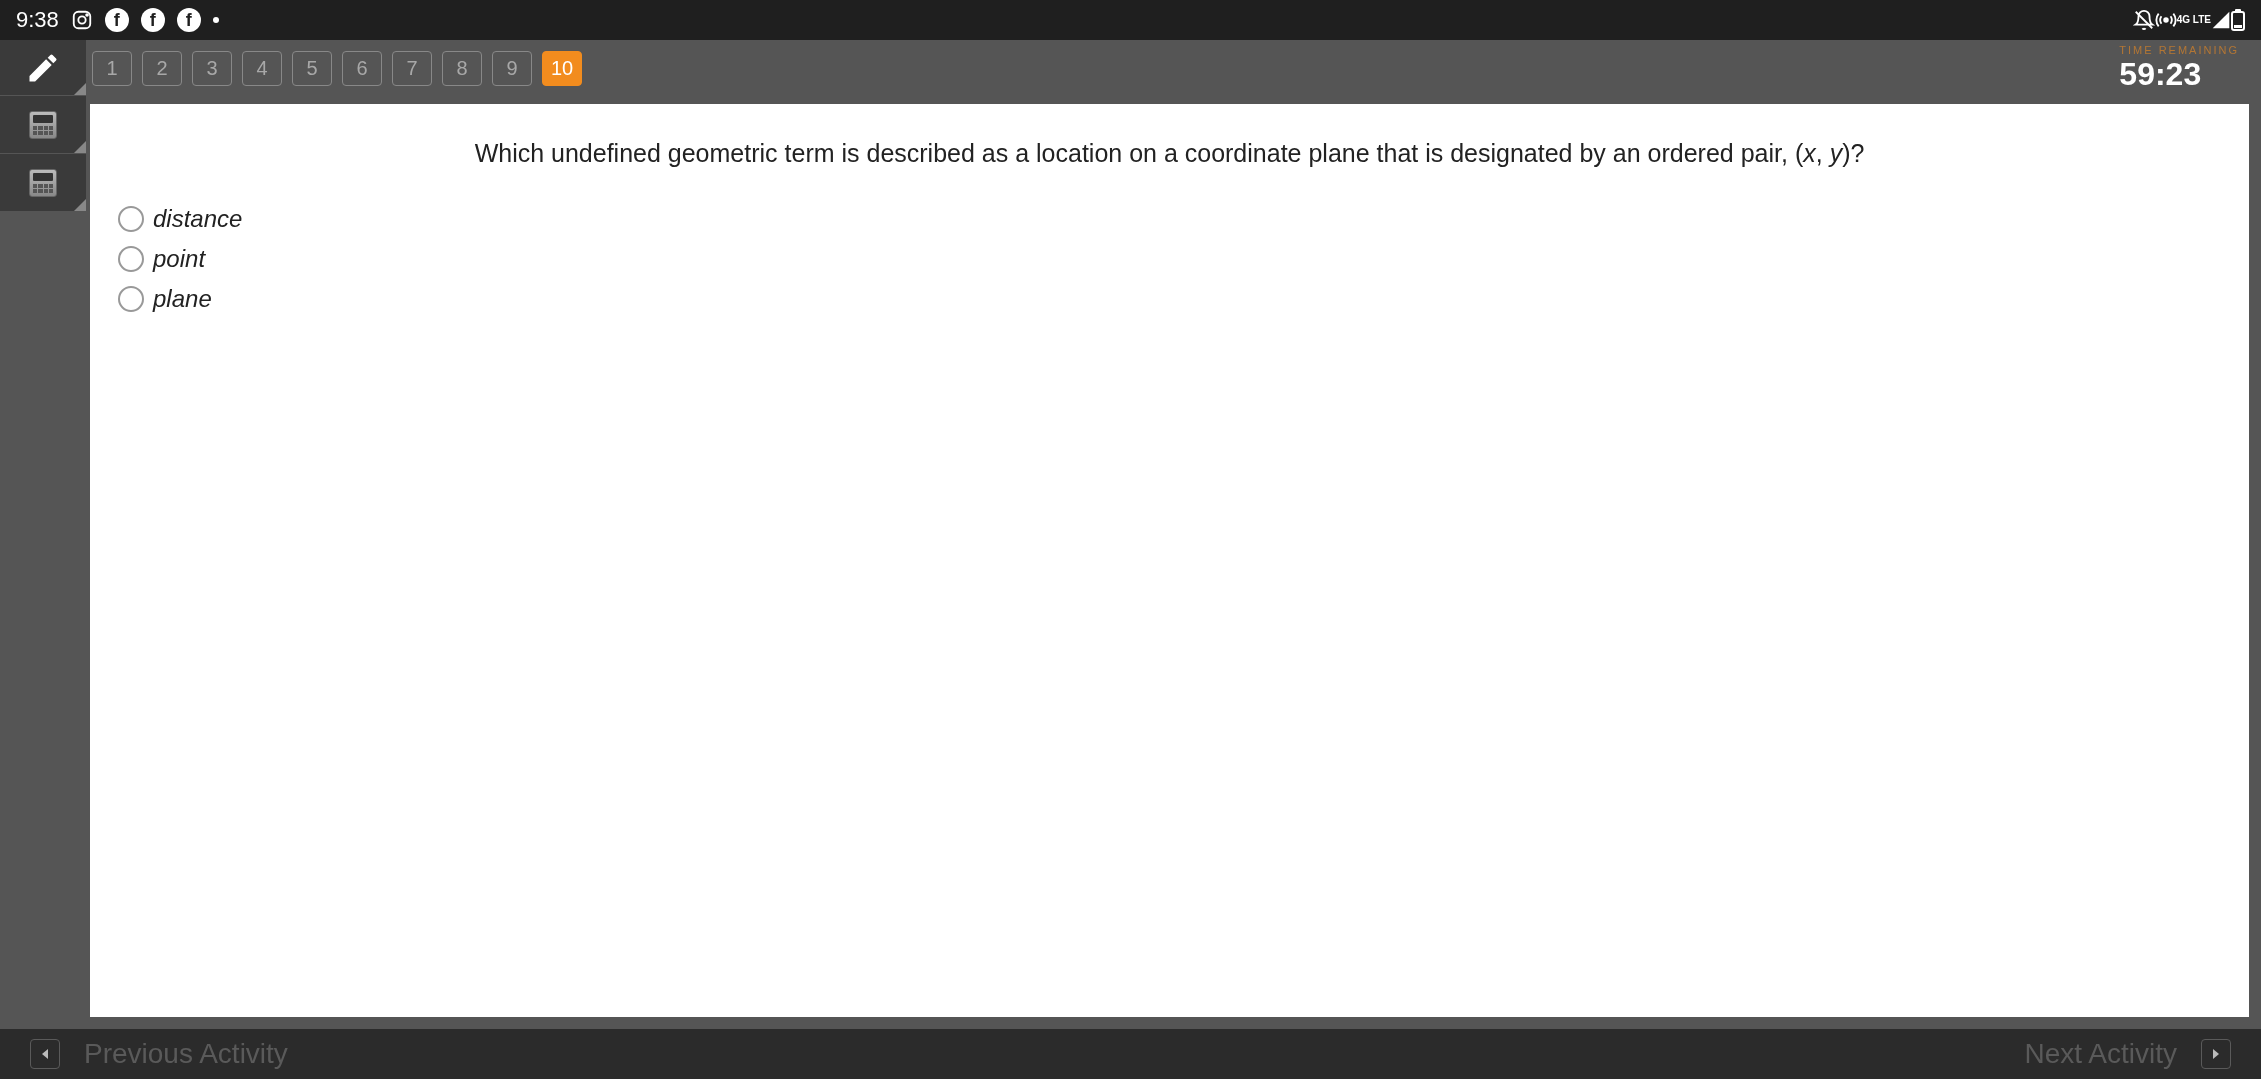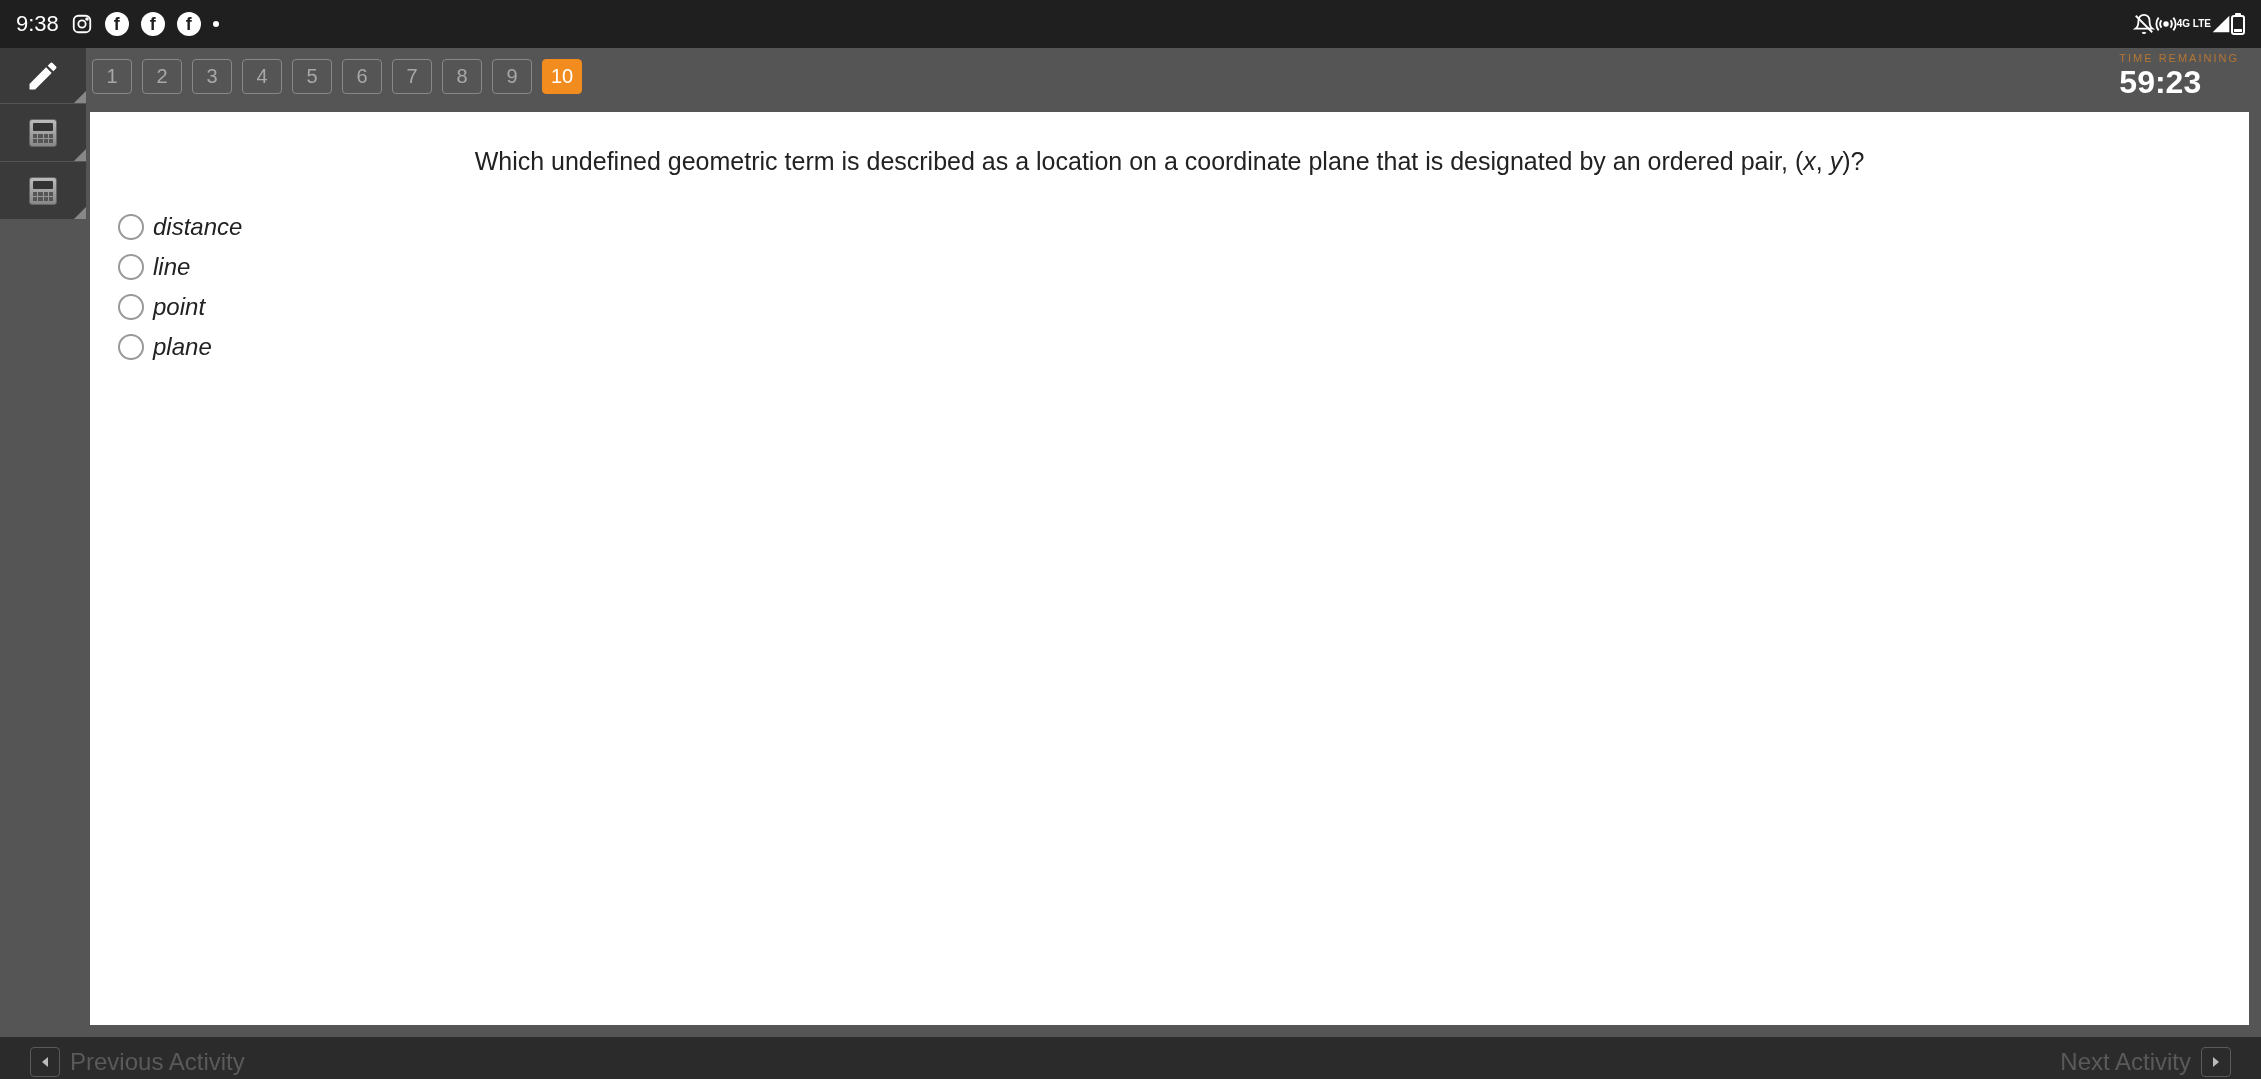--- a/index.html
+++ b/index.html
@@ -1,19 +1,19 @@
 <!DOCTYPE html>
 <html><head>
 <meta charset="utf-8">
 <style>
   * { margin: 0; padding: 0; box-sizing: border-box; }
   html, body { width: 100%; height: 100%; font-family: Arial, Helvetica, sans-serif; background: #1f1f1f; }
   
   .status-bar {
-    height: 48px;
+    height: 40px;
     background: #1f1f1f;
     display: flex;
     align-items: center;
     justify-content: space-between;
     padding: 0 16px;
     color: #fff;
     font-size: 22px;
     font-weight: 500;
   }
   .status-left { display: flex; align-items: center; gap: 12px; }
@@ -160,23 +160,23 @@
     height: 50px;
     background: #2b2b2b;
     display: flex;
     align-items: center;
     justify-content: space-between;
     padding: 0 30px;
   }
   .nav-btn {
     display: flex;
     align-items: center;
-    gap: 10px;
+    gap: 24px;
     color: #5a5a5a;
-    font-size: 24px;
+    font-size: 28px;
     cursor: pointer;
   }
   .nav-btn .chev {
     width: 30px; height: 30px;
     border: 1px solid #5a5a5a;
     border-radius: 4px;
     display: flex; align-items: center; justify-content: center;
     color: #bbb;
   }
   
@@ -305,24 +305,20 @@
     <div class="question">
       <span>Which undefined geometric term is described as a location on a coordinate plane that is designated by an ordered pair, (</span><span class="ital">x</span><span>, </span><span class="ital">y</span><span>)?</span>
     </div>
     <div class="choices" id="choices">
         <div class="choice">
           <div class="radio"></div>
           <span class="choice-label">distance</span>
         </div>
         <div class="choice">
           <div class="radio"></div>
-          <span class="choice-label">line</span>
-        </div>
-        <div class="choice">
-          <div class="radio"></div>
           <span class="choice-label">point</span>
         </div>
         <div class="choice">
           <div class="radio"></div>
           <span class="choice-label">plane</span>
         </div>
       </div>
   </div>
 </div>
 

